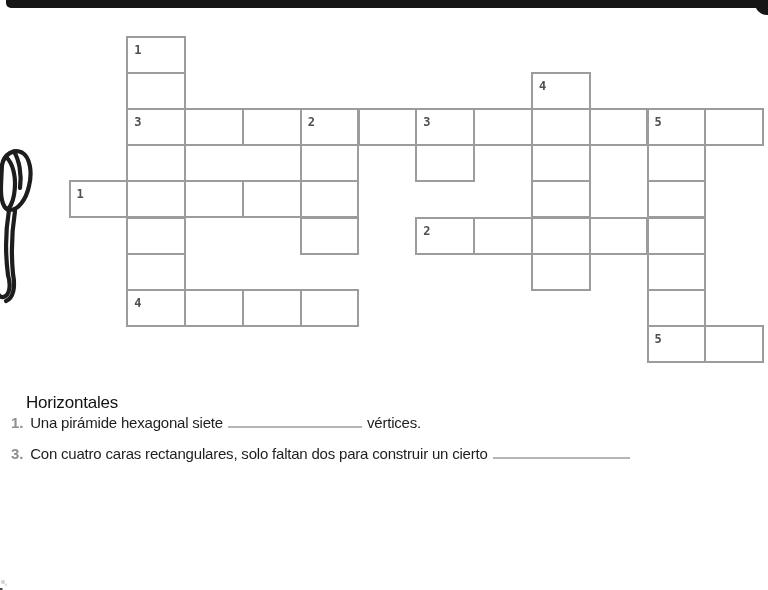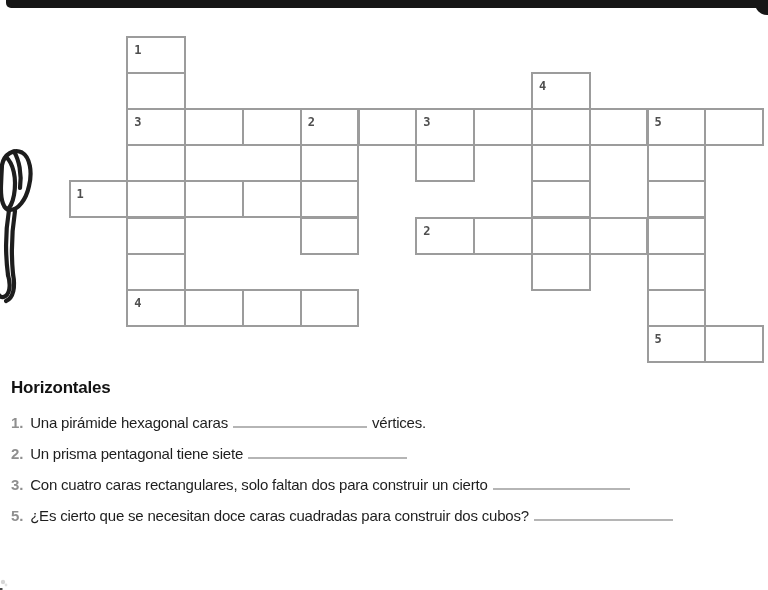--- a/index.html
+++ b/index.html
@@ -26,22 +26,22 @@
     width:59.8px;height:38.2px;
     border:2px solid #9c9c9c;background:#ffffff;
   }
   .cell .num{
     display:block;padding:6px 0 0 6px;
     font-family:"DejaVu Sans Mono", monospace;
     font-weight:bold;font-size:12px;line-height:12px;color:#4f4f4f;
   }
   
   .clues-title{
-    position:absolute;left:11px;top:378px;margin:0;
-    font-size:17px;font-weight:bold;color:#121212;letter-spacing:-0.2px;
+    position:absolute;left:11px;top:378px;margin:15px;
+    font-size:17px;font-weight:normal;color:#121212;letter-spacing:-0.2px;
   }
   #clue-list{position:absolute;left:11px;top:407px;width:750px;}
   .clue{height:31px;line-height:31px;font-size:15px;letter-spacing:-0.2px;white-space:nowrap;}
   .clue .clue-num{font-weight:bold;color:#8f8f8f;margin-right:7px;}
   .clue .clue-text{color:#1e1e1e;}
   .clue .blank{
     display:inline-block;height:13px;margin-left:5px;margin-right:5px;
     border-bottom:2px solid #b5b5b5;vertical-align:baseline;
   }
 </style>
@@ -124,23 +124,21 @@
     <div class="cell" style="left: 299.7px; top: 288.9px;"></div>
     <div class="cell" style="left: 646.5px; top: 288.9px;"></div>
     <div class="cell" style="left: 646.5px; top: 325.1px;">
       <span class="num">5</span>
     </div>
     <div class="cell" style="left: 704.3px; top: 325.1px;"></div>
   </div>
 
 <h2 class="clues-title">Horizontales</h2>
 <div id="clue-list">
-    <div class="clue"><span class="clue-num">1.</span><span class="clue-text">Una pirámide hexagonal caras</span><span class="blank" style="width: 134px;"></span><span class="clue-text">vértices.</span></div>
-    <div class="clue"><span class="clue-num">2.</span><span class="clue-text">Un prisma pentagonal tiene siete</span><span class="blank" style="width: 159px;"></span></div>
+    <div class="clue"><span class="clue-num">1.</span><span class="clue-text">Una pirámide hexagonal siete</span><span class="blank" style="width: 134px;"></span><span class="clue-text">vértices.</span></div>
     <div class="clue"><span class="clue-num">3.</span><span class="clue-text">Con cuatro caras rectangulares, solo faltan dos para construir un cierto</span><span class="blank" style="width: 137px;"></span></div>
-    <div class="clue"><span class="clue-num">5.</span><span class="clue-text">¿Es cierto que se necesitan doce caras cuadradas para construir dos cubos?</span><span class="blank" style="width: 139px;"></span></div>
   </div>
 
 <svg class="corner-speck" width="12" height="14" viewBox="0 0 12 14">
   <circle cx="3" cy="6" r="2.2" fill="#d6d6d6"></circle>
   <circle cx="6" cy="9" r="1.4" fill="#e2e2e2"></circle>
   <rect x="0" y="12" width="2.5" height="2" fill="#4a4a4a"></rect>
 </svg>
 
 </body></html>

